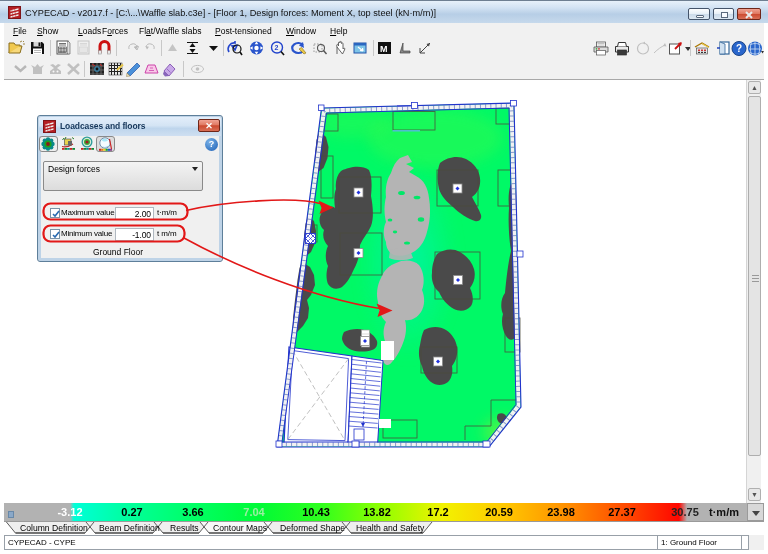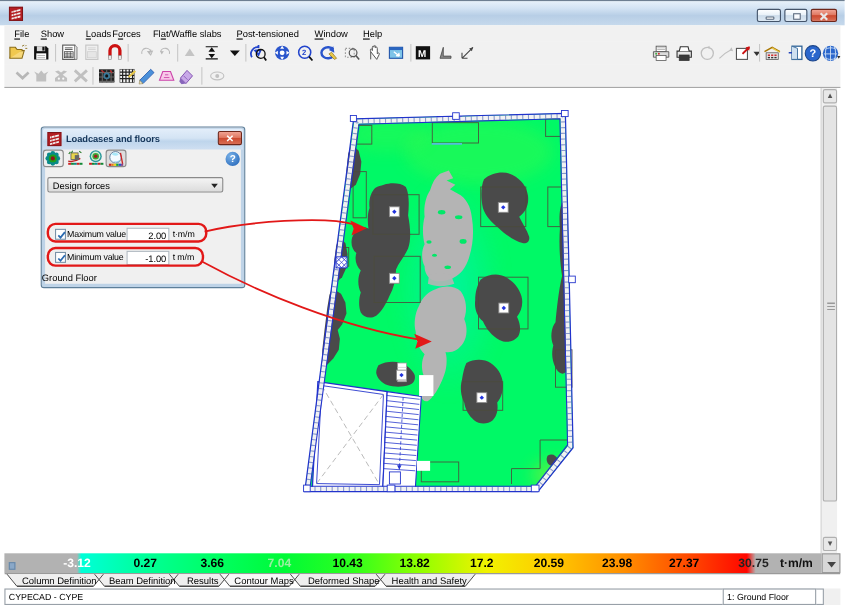--- a/index.html
+++ b/index.html
@@ -41,29 +41,29 @@
      background:linear-gradient(to bottom,#e3eefa 0%,#d4e4f4 45%,#bed5ec 60%,#cfdff1 100%);padding-left:40px; }
   #dlgicon { position:absolute; left:4px; top:3px; width:13px; height:13px; }
   #dlgtext { position:absolute; left:21px; top:4px; font-weight:bold; font-size:8.5px; letter-spacing:-0.1px; color:#15365a; }
   #dlgclose { position:absolute; left:159px; top:2px; width:22px; height:13px; border:1px solid #6e2619; border-radius:2px;
      background:linear-gradient(to bottom,#f0a292 0%,#e07a63 45%,#cc4a30 52%,#d96e55 100%); }
   #dlgclose i { position:absolute; left:50%; top:50%; transform:translate(-50%,-50%); font-style:normal; font-size:9px; font-weight:bold; color:#fff; }
   .dtool { position:absolute; top:20px; width:19px; height:16px; }
   .dtool.framed { border:1px solid #8a8a8a; border-radius:3px; background:#eee; }
   #dhelp { position:absolute; left:167px; top:22px; width:13px; height:13px; border-radius:50%;
      background:radial-gradient(circle at 35% 30%,#7ab2e8,#1b5eb4); color:#fff; font-size:9px; font-weight:bold; text-align:center; line-height:13px;}
-  .combo { position:absolute; left:5px; width:160px; height:14px; border:1px solid #8a8a8a; border-radius:2px;
+  .combo { position:absolute; left:5px; width:160px; height:30px; border:1px solid #8a8a8a; border-radius:2px;
      background:linear-gradient(to bottom,#f4f4f4,#dcdcdc); font-size:8.5px; color:#000; }
   .combo .ct { position:absolute; left:4px; top:2px; }
   .combo .ca { position:absolute; right:4px; top:5px; width:0; height:0; border-left:3.5px solid transparent; border-right:3.5px solid transparent; border-top:4.5px solid #222; }
   .chkrow { position:absolute; font-size:8px; letter-spacing:-0.1px; color:#000; }
   .chk { position:absolute; width:10px; height:10px; background:#fff; border:1px solid #7a93a8; }
   .chk svg { position:absolute; left:0; top:0; }
   .vfield { position:absolute; width:39px; height:13px; background:#fff; border:1px solid #b0b8c0; font-size:8.5px; text-align:right; padding-right:2px; padding-top:1px;}
-  #groundfloor { position:absolute; left:0px; top:131px; width:160px; text-align:left; font-size:8.5px; color:#000; }
+  #groundfloor { position:absolute; left:0px; top:131px; width:160px; text-align:center; font-size:8.5px; color:#000; }
   
   #redsvg { position:absolute; left:0; top:0; width:768px; height:554px; pointer-events:none; z-index:50; }
   
   #cbar { position:absolute; left:4px; top:503px; width:743px; height:18px;
     background:linear-gradient(to right,
       #b2b2b2 0px,#b2b2b2 66px,
       #00ffd8 70px,#00ff96 131px,#00ff62 193px,#00fa37 254px,#2eff1e 316px,
       #8fff00 377px,#f2f200 439px,#ffc800 500px,#ff9000 562px,#ff4800 623px,#ff0600 675px,
       #b2b2b2 683px,#b2b2b2 743px); }
   #cbar .lbl { position:absolute; top:3px; font-size:11px; font-weight:bold; color:#000; transform:translateX(-50%); white-space:nowrap; }
@@ -81,20 +81,21 @@
     <svg id="titleicon" viewBox="0 0 13 13">
       <rect width="13" height="13" fill="#b41e23"></rect>
       <rect x="0.5" y="0.5" width="12" height="12" fill="none" stroke="#7e1418"></rect>
       <g fill="#f2f2f2">
         <path d="M2.5,4.2 L10.5,2.2 L10.5,3.8 L2.5,5.8 Z"></path>
         <path d="M2.5,7.2 L10.5,5.2 L10.5,6.8 L2.5,8.8 Z"></path>
         <path d="M2.5,10.2 L10.5,8.2 L10.5,9.8 L2.5,11.8 Z"></path>
       </g>
       <path d="M3.5,2.5 l1.5,9 M6.5,2 l1.5,9.5" stroke="#b41e23" stroke-width="0.5"></path>
     </svg>
+    <div id="titletext">CYPECAD - v2017.f - [C:\...\Waffle slab.c3e] - [Floor 1, Design forces: Moment X, top steel (kN·m/m)]</div>
     <div class="wbtn" id="btnmin">
       <span style="position:absolute;left:7px;top:6px;width:8px;height:3px;background:#fdfdfd;border:1px solid #5a6a7e;border-radius:1px;"></span>
     </div>
     <div class="wbtn" id="btnmax">
       <span style="position:absolute;left:7px;top:3px;width:7px;height:6px;background:#f8fbff;border:1px solid #5a6a7e;"></span>
     </div>
     <div class="wbtn" id="btncls">
       <svg width="22" height="10" viewBox="0 0 22 10" style="position:absolute;left:0;top:1px;">
         <path d="M8,2 L14,8 M14,2 L8,8" stroke="#e8e8e8" stroke-width="2"></path>
       </svg>

